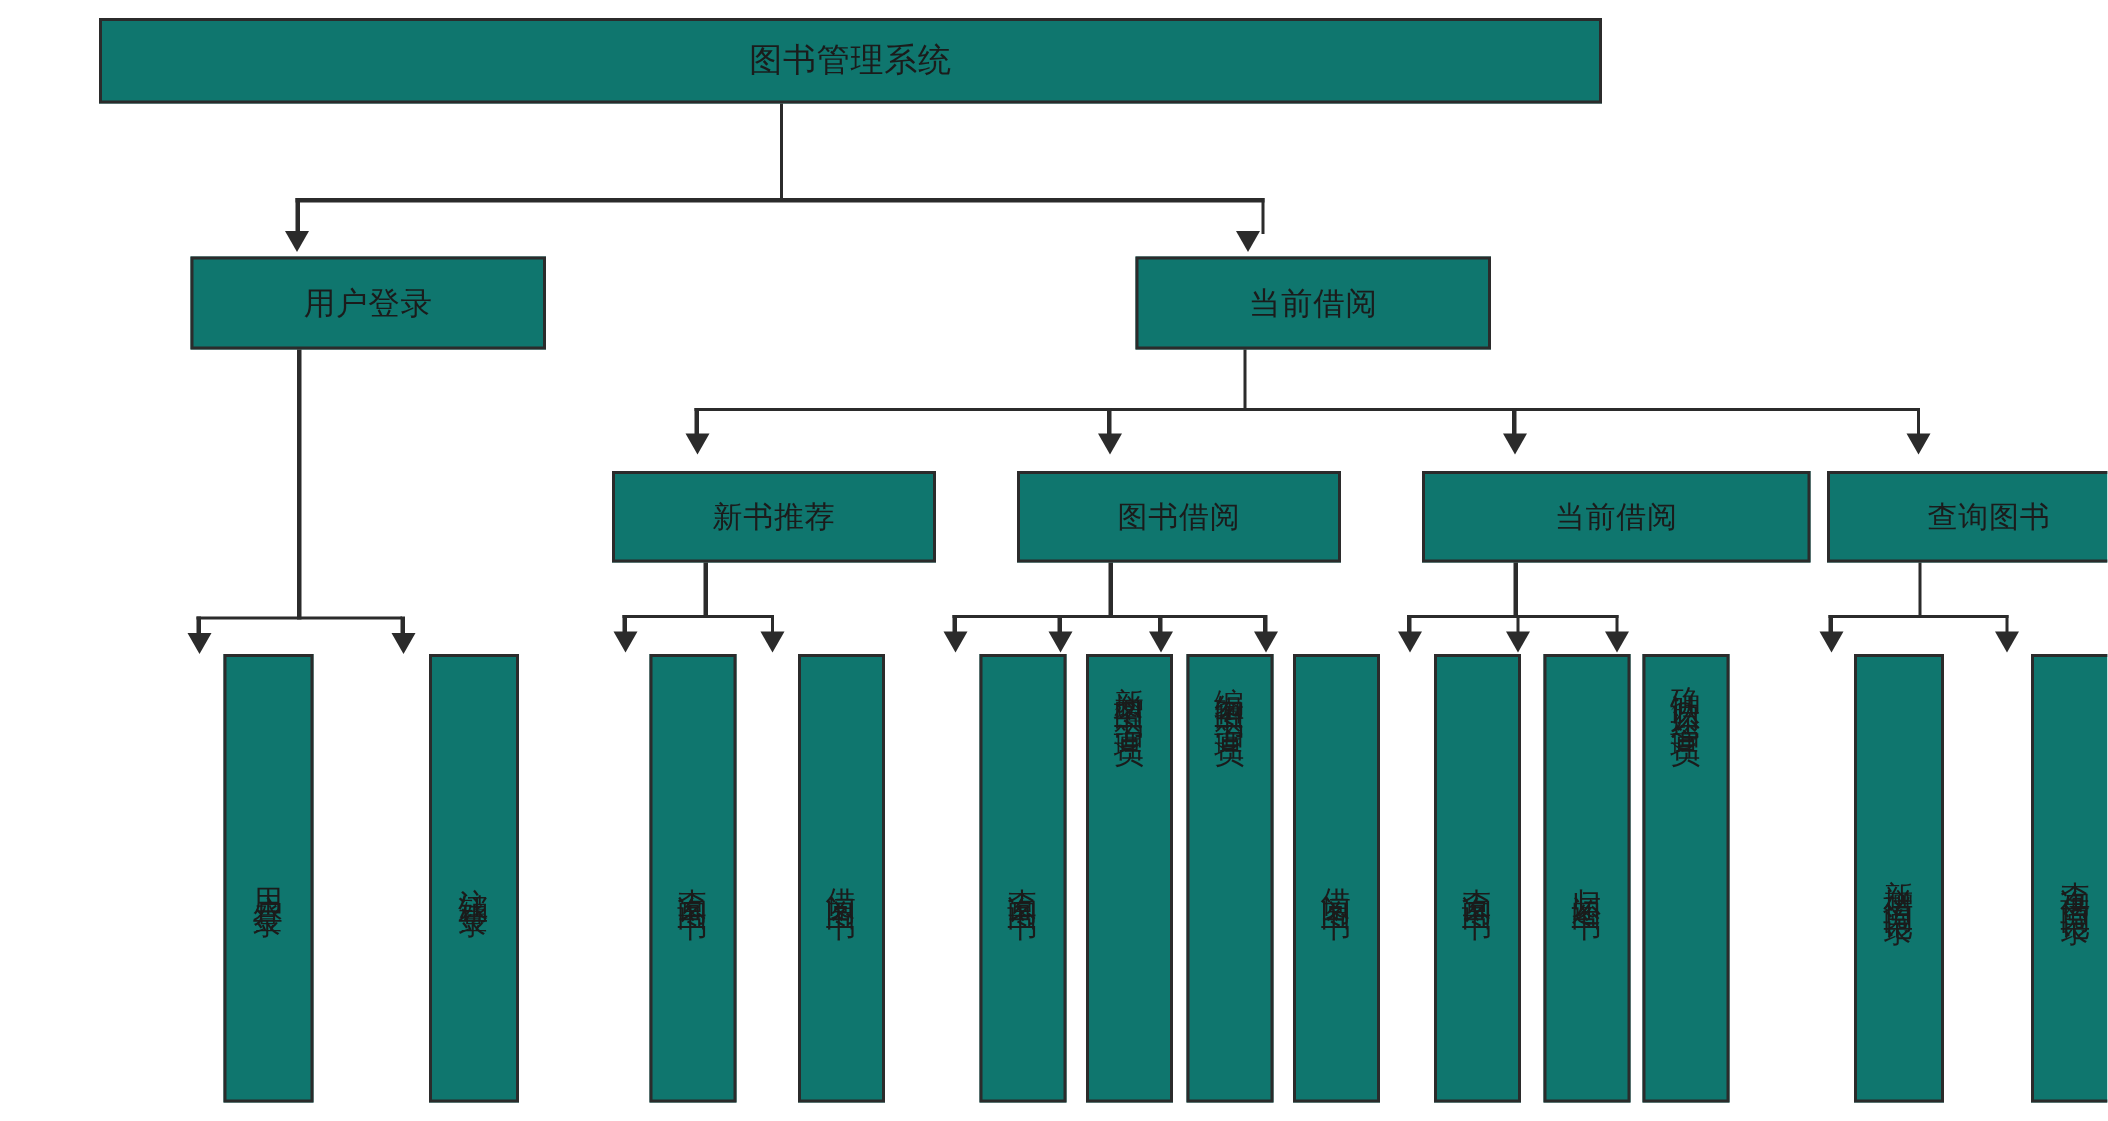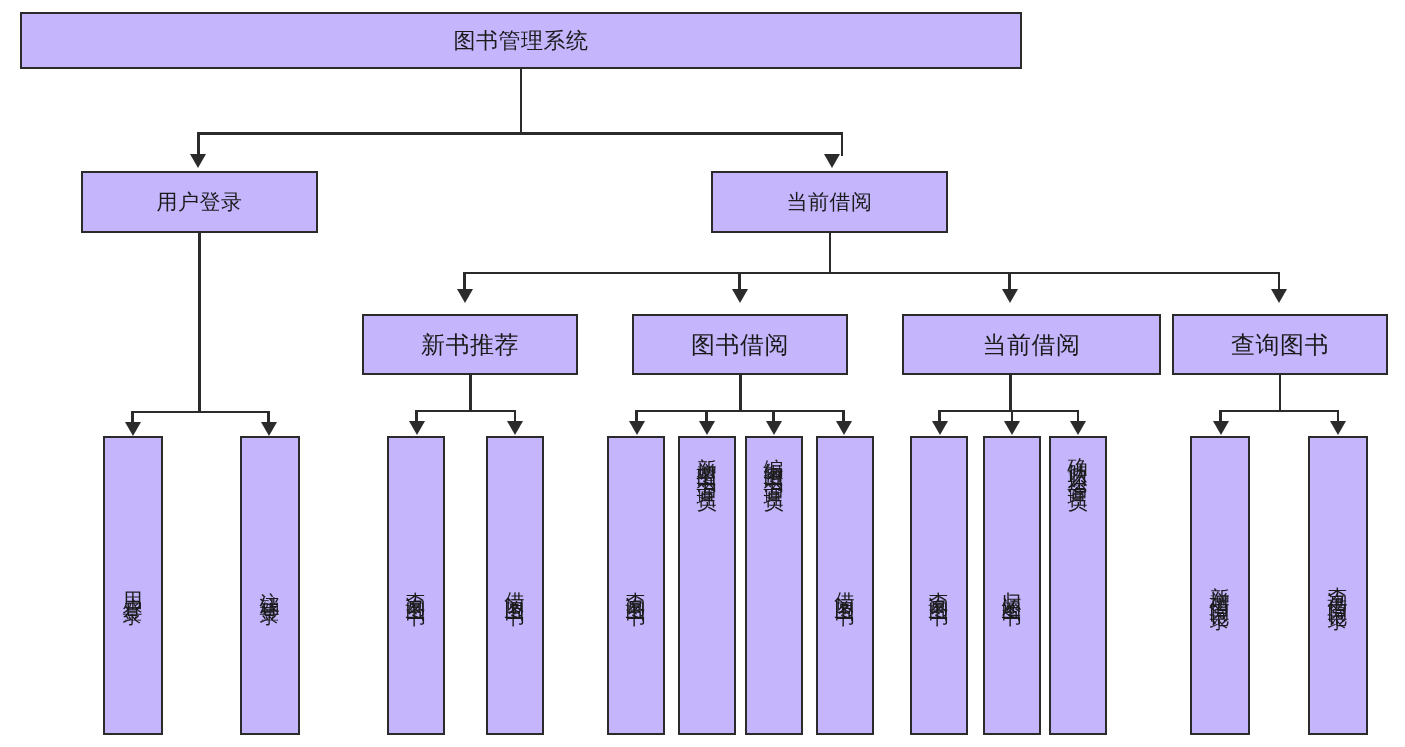--- a/index.html
+++ b/index.html
@@ -16,33 +16,34 @@
     width: 1405px;
     height: 747px;
     background: #ffffff;
     overflow: hidden;
   }
   
   .node {
     position: absolute;
     box-sizing: border-box;
     border: 2.5px solid #2b2b2b;
-    background: #c4b5fd;
+    background: #0f766e;
     display: flex;
     align-items: center;
     justify-content: center;
     color: #1b1b1b;
     font-size: 21px;
     line-height: 1.25;
     letter-spacing: 0.5px;
     white-space: nowrap;
+    margin-left: 46px;
   }
   .node.root { font-size: 22px; }
   .node.lvl2 { font-size: 21px; }
-  .node.lvl3 { font-size: 24px; }
+  .node.lvl3 { font-size: 20px; }
 
   
   .node.leaf {
     font-size: 20px;
     align-items: center;
     justify-content: center;
     padding: 4px 0;
   }
   .node.leaf .vtext {
     writing-mode: vertical-rl;

